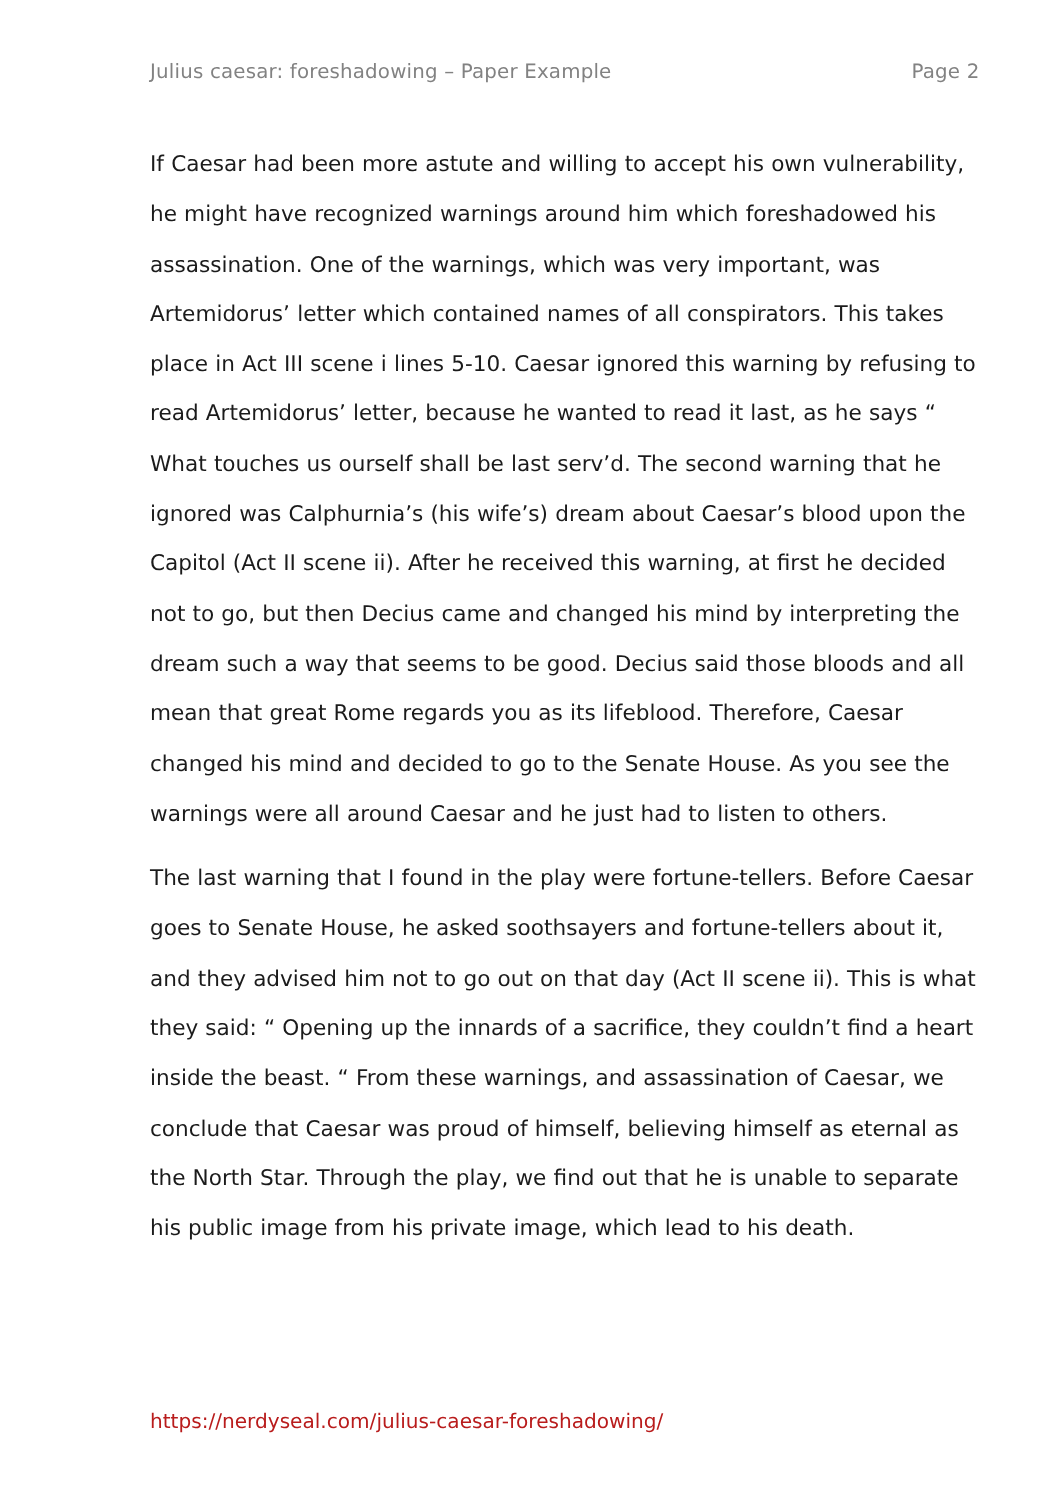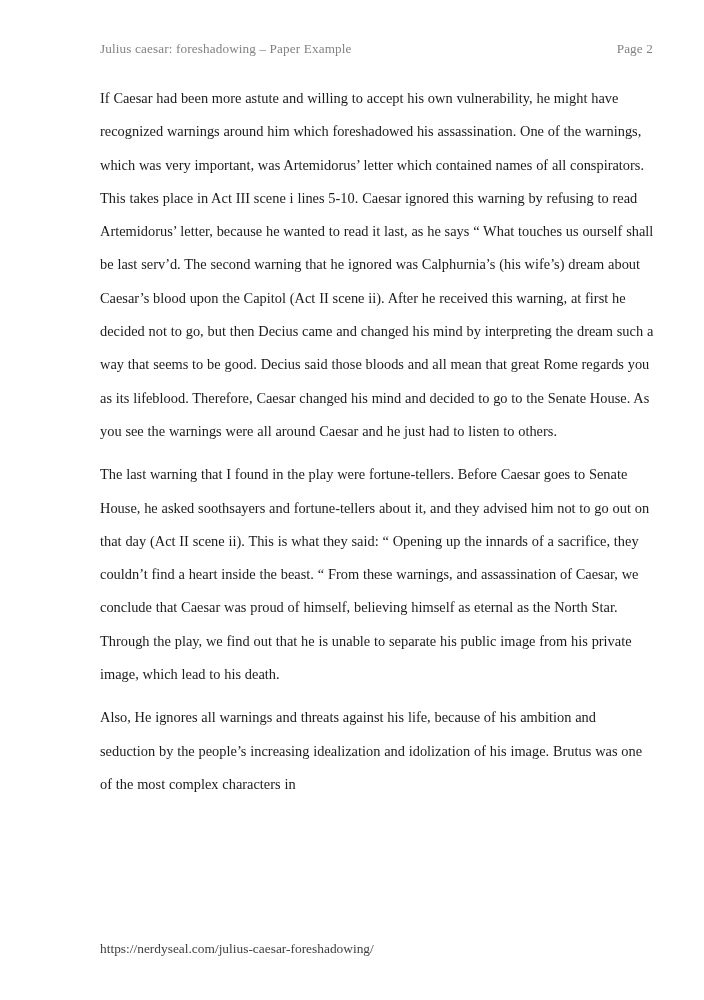--- a/index.html
+++ b/index.html
@@ -14,21 +14,20 @@
     -webkit-font-smoothing: antialiased;
     overflow: hidden;
   }
 
   .page {
     position: relative;
     width: 704px;
     height: 744px;
     box-sizing: border-box;
     background: #ffffff;
-    font-family: Liberation Serif, serif;
   }
 
   
   .page-header {
     position: absolute;
     left: 100px;
     top: 40px;
     width: 553px;
     display: flex;
     align-items: baseline;
@@ -44,21 +43,21 @@
   }
   .header-page-number {
     color: #828282;
     text-align: center;
   }
 
   
   .doc-body {
     position: absolute;
     left: 100px;
-    top: 82px;
+    top: 94px;
     width: 554px;
   }
   .doc-paragraph {
     margin: 0 0 10px 0;
     font-size: 14.4px;
     line-height: 33.3px;
     color: #1b1b1b;
     text-align: left;
     word-spacing: 0.2px;
   }
@@ -71,37 +70,36 @@
     position: absolute;
     left: 100px;
     top: 939px;
     width: 553px;
     font-size: 13.4px;
     line-height: 20px;
     color: #9a9a9a;
     white-space: nowrap;
   }
   .footer-url {
-    color: #404040;
+    color: #b91c1c;
     text-decoration: none;
   }
 </style>
 </head>
 <body>
 
 <div class="page">
 
   <div class="page-header">
     <span class="header-title">Julius caesar: foreshadowing – Paper Example</span>
     <span class="header-page-number">Page 2</span>
   </div>
 
   <div class="doc-body">
     <p class="doc-paragraph">If Caesar had been more astute and willing to accept his own vulnerability, he might have recognized warnings around him which foreshadowed his assassination. One of the warnings, which was very important, was Artemidorus’ letter which contained names of all conspirators. This takes place in Act III scene i lines 5-10. Caesar ignored this warning by refusing to read Artemidorus’ letter, because he wanted to read it last, as he says “ What touches us ourself shall be last serv’d. The second warning that he ignored was Calphurnia’s (his wife’s) dream about Caesar’s blood upon the Capitol (Act II scene ii). After he received this warning, at first he decided not to go, but then Decius came and changed his mind by interpreting the dream such a way that seems to be good. Decius said those bloods and all mean that great Rome regards you as its lifeblood. Therefore, Caesar changed his mind and decided to go to the Senate House. As you see the warnings were all around Caesar and he just had to listen to others.</p>
     <p class="doc-paragraph">The last warning that I found in the play were fortune-tellers. Before Caesar goes to Senate House, he asked soothsayers and fortune-tellers about it, and they advised him not to go out on that day (Act II scene ii). This is what they said: “ Opening up the innards of a sacrifice, they couldn’t find a heart inside the beast. “ From these warnings, and assassination of Caesar, we conclude that Caesar was proud of himself, believing himself as eternal as the North Star. Through the play, we find out that he is unable to separate his public image from his private image, which lead to his death.</p>
-    <p class="doc-paragraph">Also, He ignores all warnings and threats against his life, because of his ambition and seduction by the people’s increasing idealization and idolization of his image. Brutus was one of the most complex characters in</p>
   </div>
 
   <div class="page-footer">
     <a class="footer-url" href="#">https://nerdyseal.com/julius-caesar-foreshadowing/</a>
   </div>
 
 </div>
 
 </body></html>

